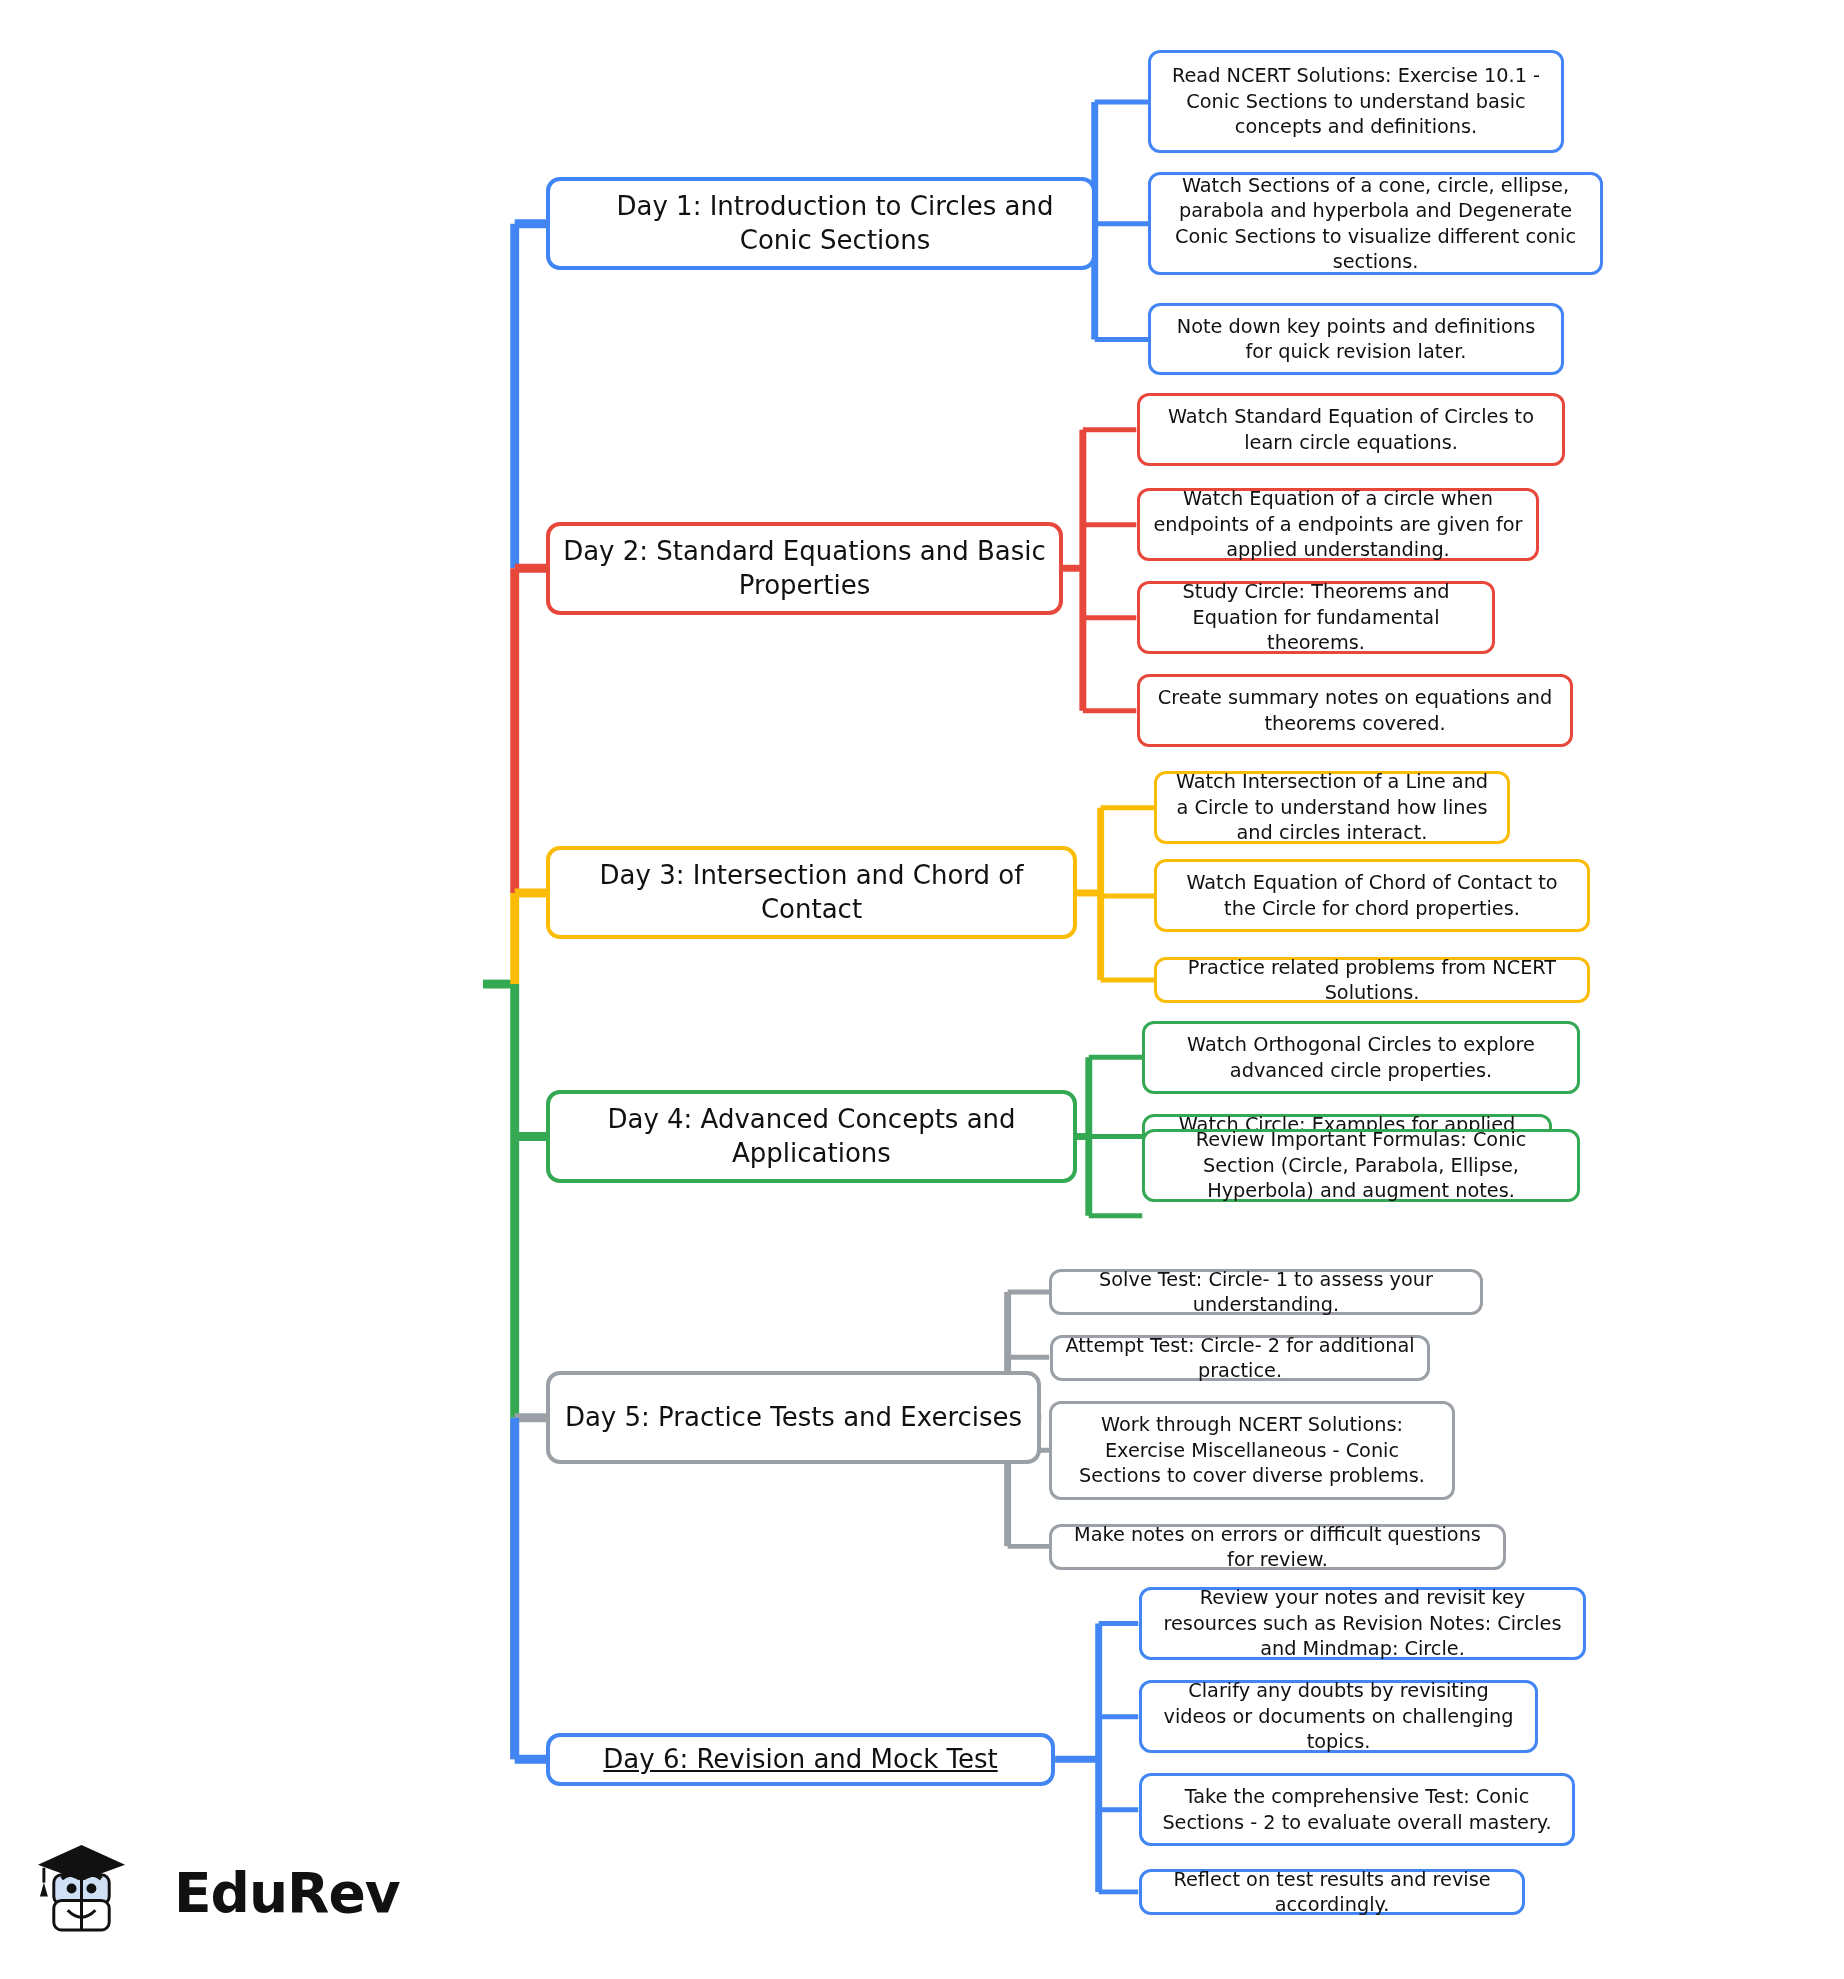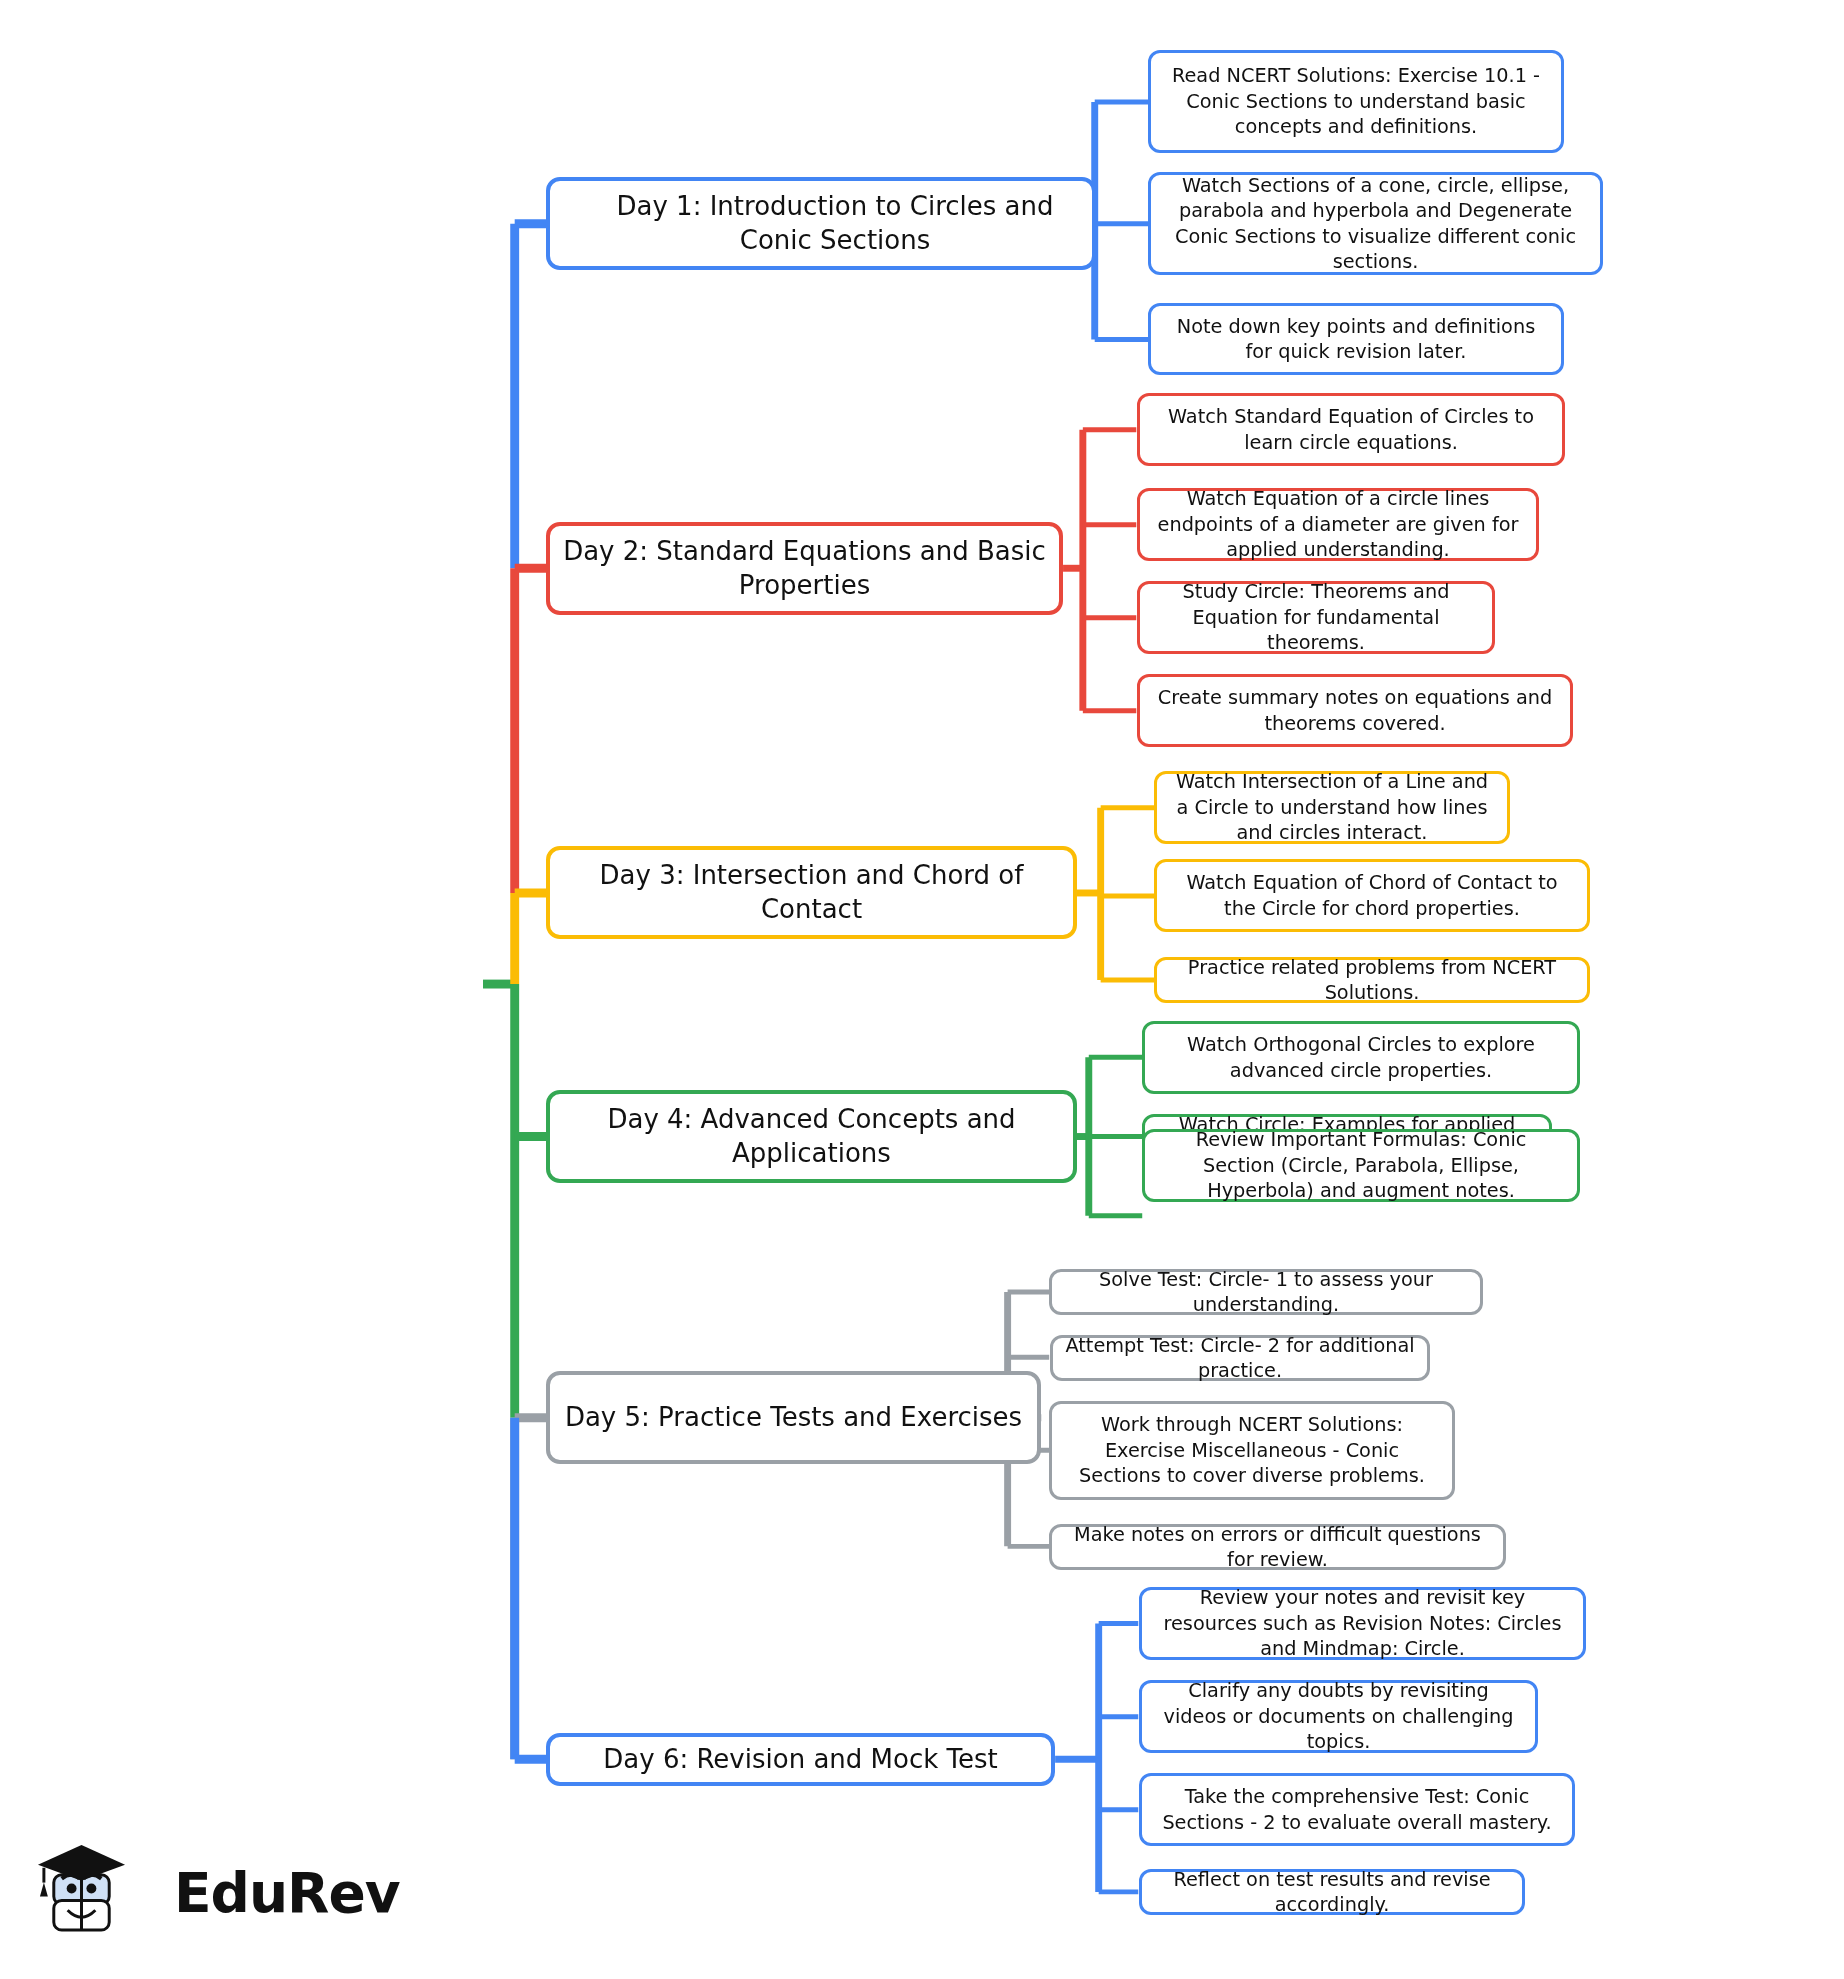--- a/index.html
+++ b/index.html
@@ -157,21 +157,21 @@
       <div class="leaf-node" style="left: 1148px; top: 303px; width: 416px; height: 72px; border-color: rgb(66, 133, 244);">
         <span>Note down key points and definitions for quick revision later.</span>
       </div>
       <div class="branch-node" style="left: 546px; top: 522px; width: 517px; height: 93px; border-color: rgb(232, 72, 60);">
         <span>Day 2: Standard Equations and Basic Properties</span>
       </div>
       <div class="leaf-node" style="left: 1137px; top: 393px; width: 428px; height: 73px; border-color: rgb(232, 72, 60);">
         <span>Watch Standard Equation of Circles to learn circle equations.</span>
       </div>
       <div class="leaf-node" style="left: 1137px; top: 488px; width: 402px; height: 73px; border-color: rgb(232, 72, 60);">
-        <span>Watch Equation of a circle lines endpoints of a diameter are given for applied understanding.</span>
+        <span>Watch Equation of a circle when endpoints of a endpoints are given for applied understanding.</span>
       </div>
       <div class="leaf-node" style="left: 1137px; top: 581px; width: 358px; height: 73px; border-color: rgb(232, 72, 60);">
         <span>Study Circle: Theorems and Equation for fundamental theorems.</span>
       </div>
       <div class="leaf-node" style="left: 1137px; top: 674px; width: 436px; height: 73px; border-color: rgb(232, 72, 60);">
         <span>Create summary notes on equations and theorems covered.</span>
       </div>
       <div class="branch-node" style="left: 546px; top: 846px; width: 531px; height: 93px; border-color: rgb(251, 188, 5);">
         <span>Day 3: Intersection and Chord of Contact</span>
       </div>
@@ -204,21 +204,21 @@
       </div>
       <div class="leaf-node" style="left: 1050px; top: 1335px; width: 380px; height: 46px; border-color: rgb(154, 160, 166); align-items: center;">
         <span>Attempt Test: Circle- 2 for additional practice.</span>
       </div>
       <div class="leaf-node" style="left: 1049px; top: 1401px; width: 406px; height: 99px; border-color: rgb(154, 160, 166);">
         <span>Work through NCERT Solutions: Exercise Miscellaneous - Conic Sections to cover diverse problems.</span>
       </div>
       <div class="leaf-node" style="left: 1049px; top: 1524px; width: 457px; height: 46px; border-color: rgb(154, 160, 166);">
         <span>Make notes on errors or difficult questions for review.</span>
       </div>
-      <div class="branch-node" style="left: 546px; top: 1733px; width: 509px; height: 53px; border-color: rgb(66, 133, 244);">
+      <div class="branch-node" style="left: 546px; top: 1733px; width: 509px; height: 53px; border-color: rgb(66, 133, 244); text-decoration: underline;">
         <span>Day 6: Revision and Mock Test</span>
       </div>
       <div class="leaf-node" style="left: 1139px; top: 1587px; width: 447px; height: 73px; border-color: rgb(66, 133, 244);">
         <span>Review your notes and revisit key resources such as Revision Notes: Circles and Mindmap: Circle.</span>
       </div>
       <div class="leaf-node" style="left: 1139px; top: 1680px; width: 399px; height: 73px; border-color: rgb(66, 133, 244);">
         <span>Clarify any doubts by revisiting videos or documents on challenging topics.</span>
       </div>
       <div class="leaf-node" style="left: 1139px; top: 1773px; width: 436px; height: 73px; border-color: rgb(66, 133, 244);">
         <span>Take the comprehensive Test: Conic Sections - 2 to evaluate overall mastery.</span>

